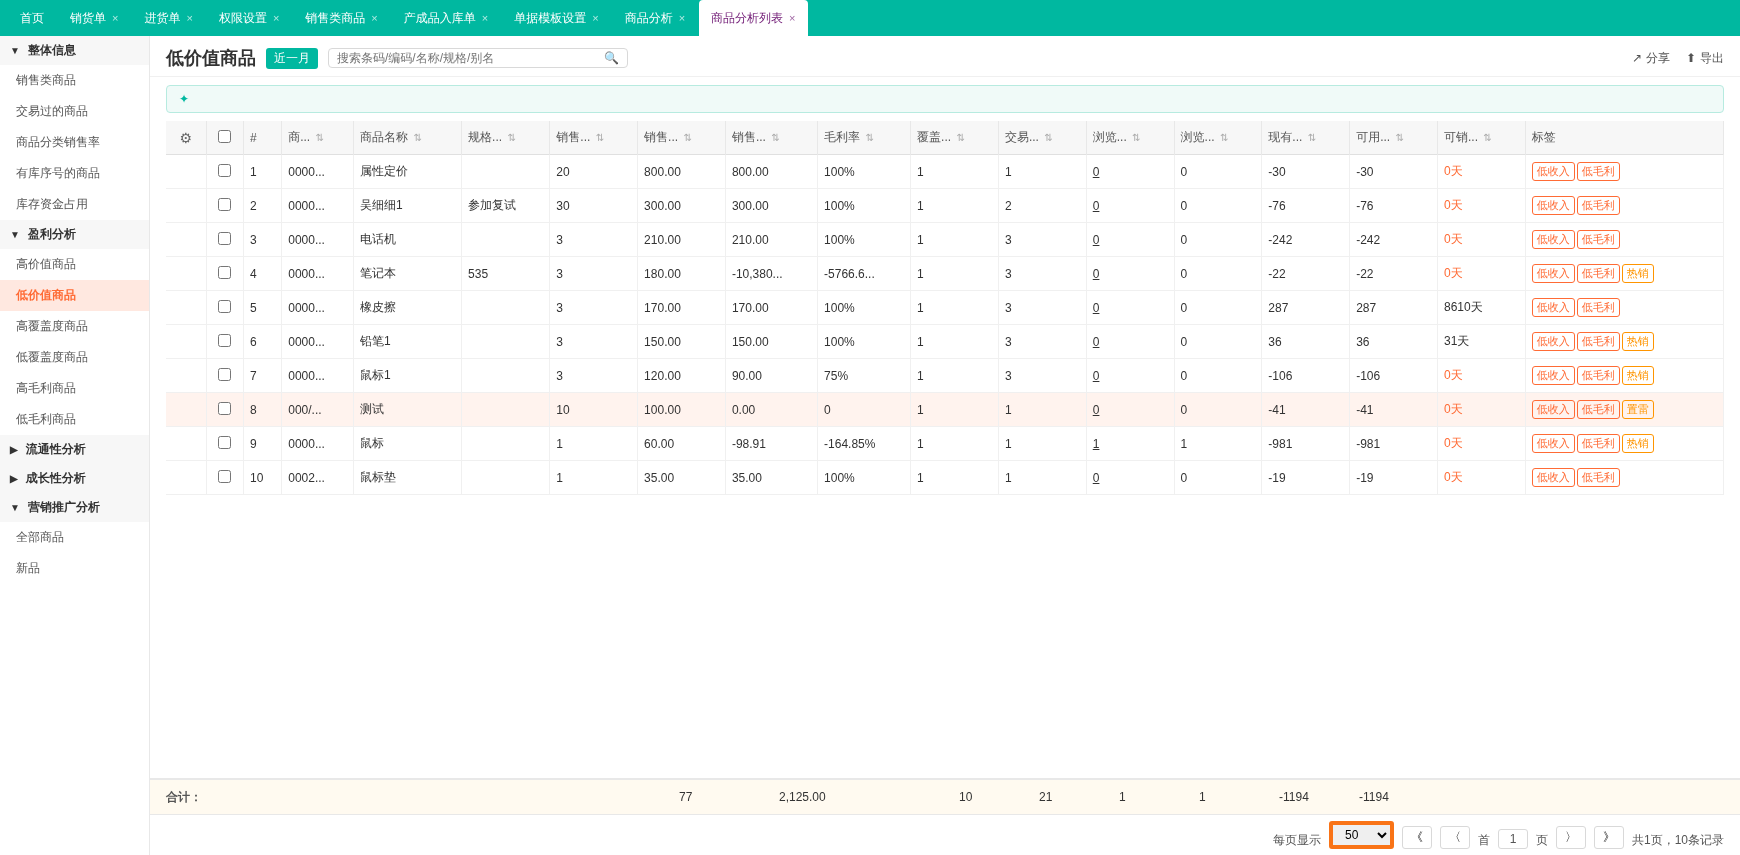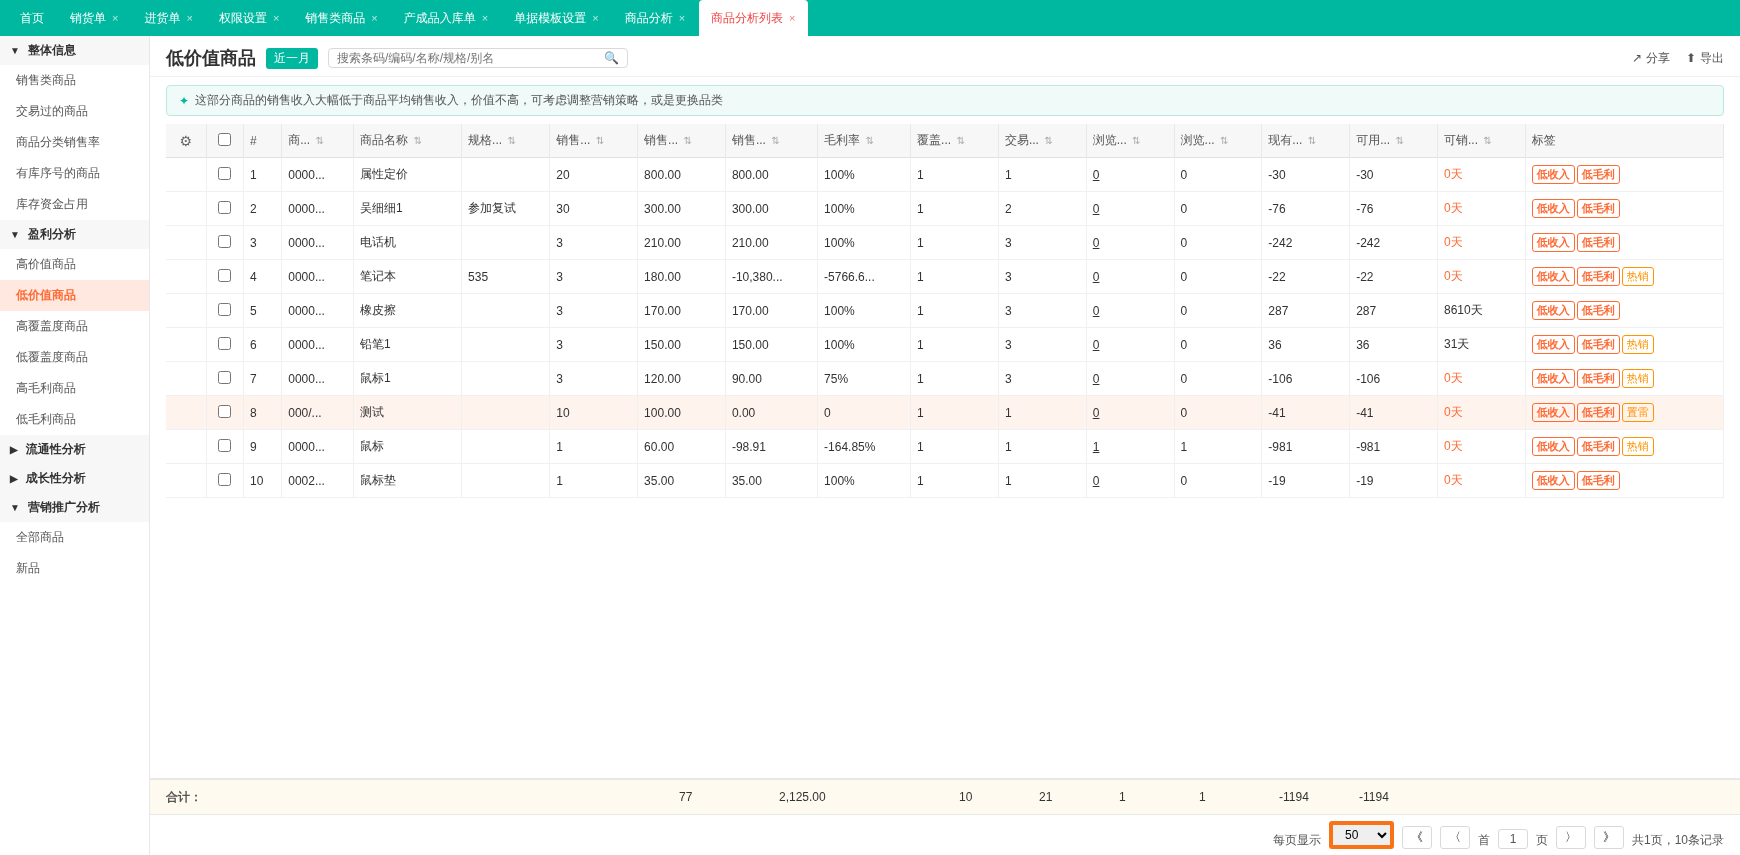--- a/index.html
+++ b/index.html
@@ -17,21 +17,21 @@
       color: #fff;
       padding: 0 12px;
       height: 36px;
       display: flex;
       align-items: center;
       cursor: pointer;
       font-size: 13px;
       white-space: nowrap;
       gap: 4px;
     }
-    .nav-item.active { background: #fff; color: #ef4444; border-radius: 4px 4px 0 0; }
+    .nav-item.active { background: #fff; color: #701a75; border-radius: 4px 4px 0 0; }
     .nav-item .close-x { font-size: 11px; margin-left: 2px; opacity: 0.7; }
 
     
     .main-layout {
       display: flex;
       height: calc(855px - 36px);
     }
 
     
     .sidebar {
@@ -177,21 +177,21 @@
     }
     tbody td:first-child { text-align: center; color: #666; }
     .tag-badge {
       display: inline-block;
       border: 1px solid;
       border-radius: 3px;
       padding: 1px 4px;
       font-size: 11px;
       margin-right: 2px;
     }
-    .tag-red { color: #ff6b35; border-color: #ff6b35; font-weight: bold; }
+    .tag-red { color: #ff6b35; border-color: #ff6b35; }
     .tag-orange { color: #ff9500; border-color: #ff9500; }
     .link-underline { text-decoration: underline; color: #333; cursor: pointer; }
 
     
     .footer-total {
       background: #fffaf0;
       border-top: 2px solid #e8e8e8;
       padding: 6px 16px;
       display: flex;
       align-items: center;
@@ -388,21 +388,20 @@
         </div>
         <div class="header-btn">
           <span>⬆</span>
           <span>导出</span>
         </div>
       </div>
     </div>
 
     <div class="notice-bar">
       <span class="notice-icon">✦</span>
-      <span>这部分商品的销售收入大幅低于商品平均销售收入，价值不高，可考虑调整营销策略，或是更换品类</span>
     </div>
 
     <div class="table-container">
       <table>
         <thead>
           <tr>
             <th class="col-settings">
               <span class="gear-icon">⚙</span>
             </th>
             <th class="checkbox-cell">

